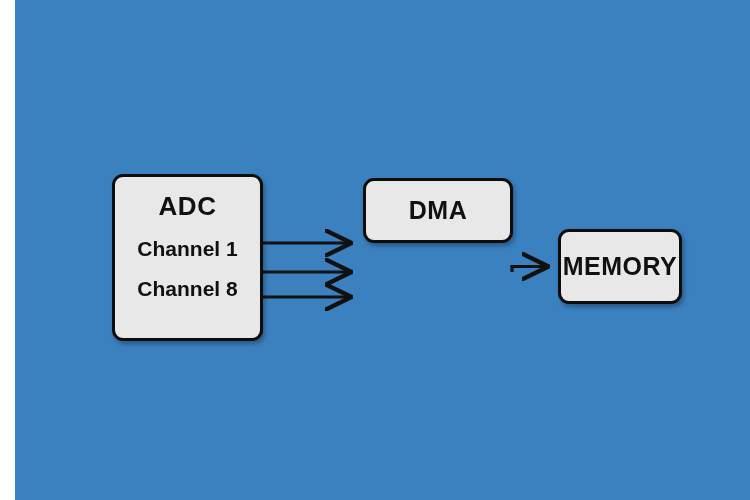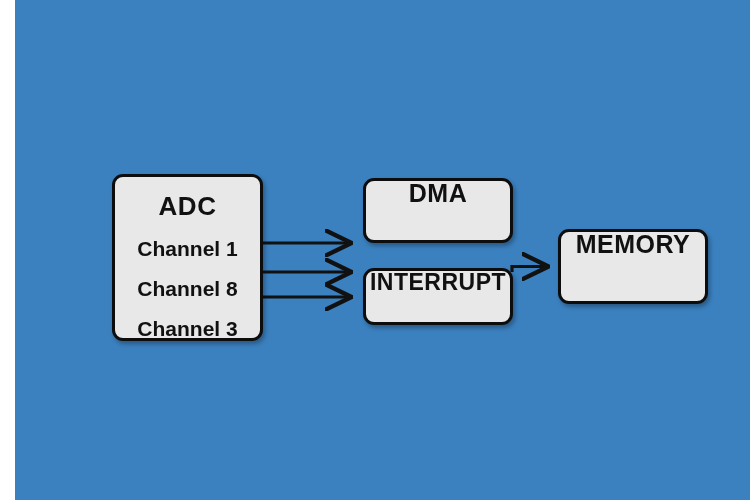--- a/index.html
+++ b/index.html
@@ -30,21 +30,21 @@
   .node {
     position: absolute;
     box-sizing: border-box;
     background: #e8e8e8;
     border: 3px solid #0d0d0d;
     border-radius: 11px;
     box-shadow: 2px 3px 4px rgba(0,0,0,0.30);
     display: flex;
     flex-direction: column;
     align-items: center;
-    justify-content: flex-start;
+    justify-content: center;
     color: #111111;
     text-align: center;
   }
   .node-title {
     font-weight: bold;
     letter-spacing: 0.5px;
     line-height: 1;
   }
   .node-sub {
     font-weight: bold;
@@ -82,21 +82,21 @@
     top: 268px;
     width: 150px;
     height: 57px;
   }
   #node-interrupt .node-title { font-size: 23px; }
 
   
   #node-memory {
     left: 543px;
     top: 229px;
-    width: 150px;
+    width: 124px;
     height: 75px;
   }
   #node-memory .node-title { font-size: 25px; }
 </style>
 </head>
 <body>
 
 <div id="canvas">
 
   <svg id="edge-layer" viewBox="0 0 750 500" width="750" height="500" xmlns="http://www.w3.org/2000/svg">
@@ -112,28 +112,24 @@
 
     <path d="M248,297 L334,297" fill="none" stroke="#111111" stroke-width="3.2" marker-end="url(#arrowhead)"></path>
 
     <path d="M497,272 L497,266.5 L531,266.5" fill="none" stroke="#111111" stroke-width="3.2" stroke-linejoin="miter" marker-end="url(#arrowhead)"></path>
   </svg>
 
   <div class="node" id="node-adc">
     <div class="node-title">ADC</div>
     <div class="node-sub">Channel 1</div>
     <div class="node-sub">Channel 8</div>
-    <div class="node-sub">Channel 3</div>
   </div>
 
   <div class="node" id="node-dma">
     <div class="node-title">DMA</div>
   </div>
 
-  <div class="node" id="node-interrupt">
-    <div class="node-title">INTERRUPT</div>
-  </div>
 
   <div class="node" id="node-memory">
     <div class="node-title">MEMORY</div>
   </div>
 
 </div>
 
 </body></html>

